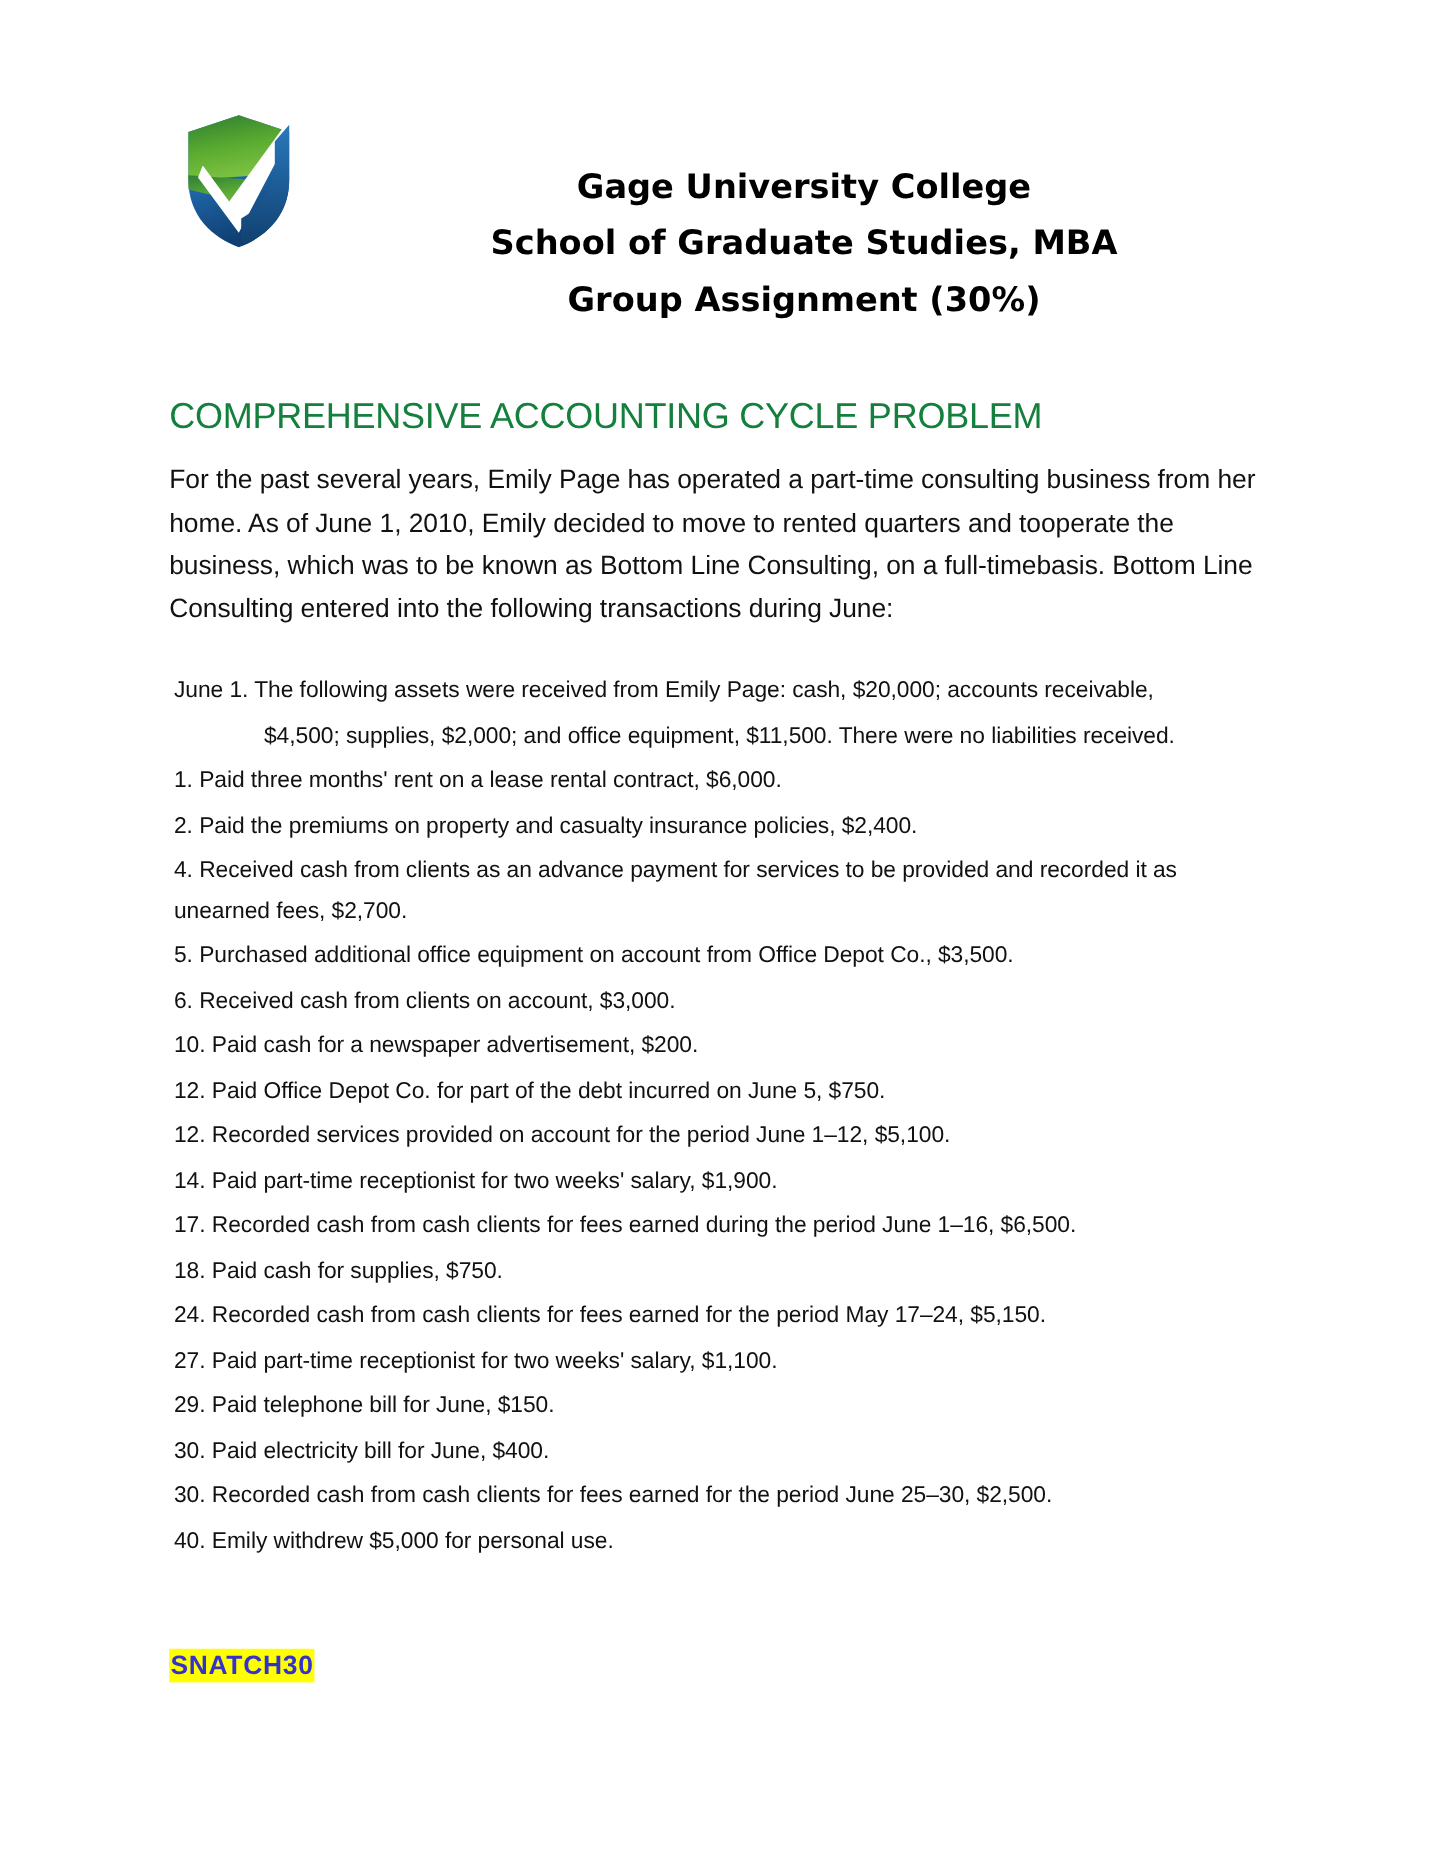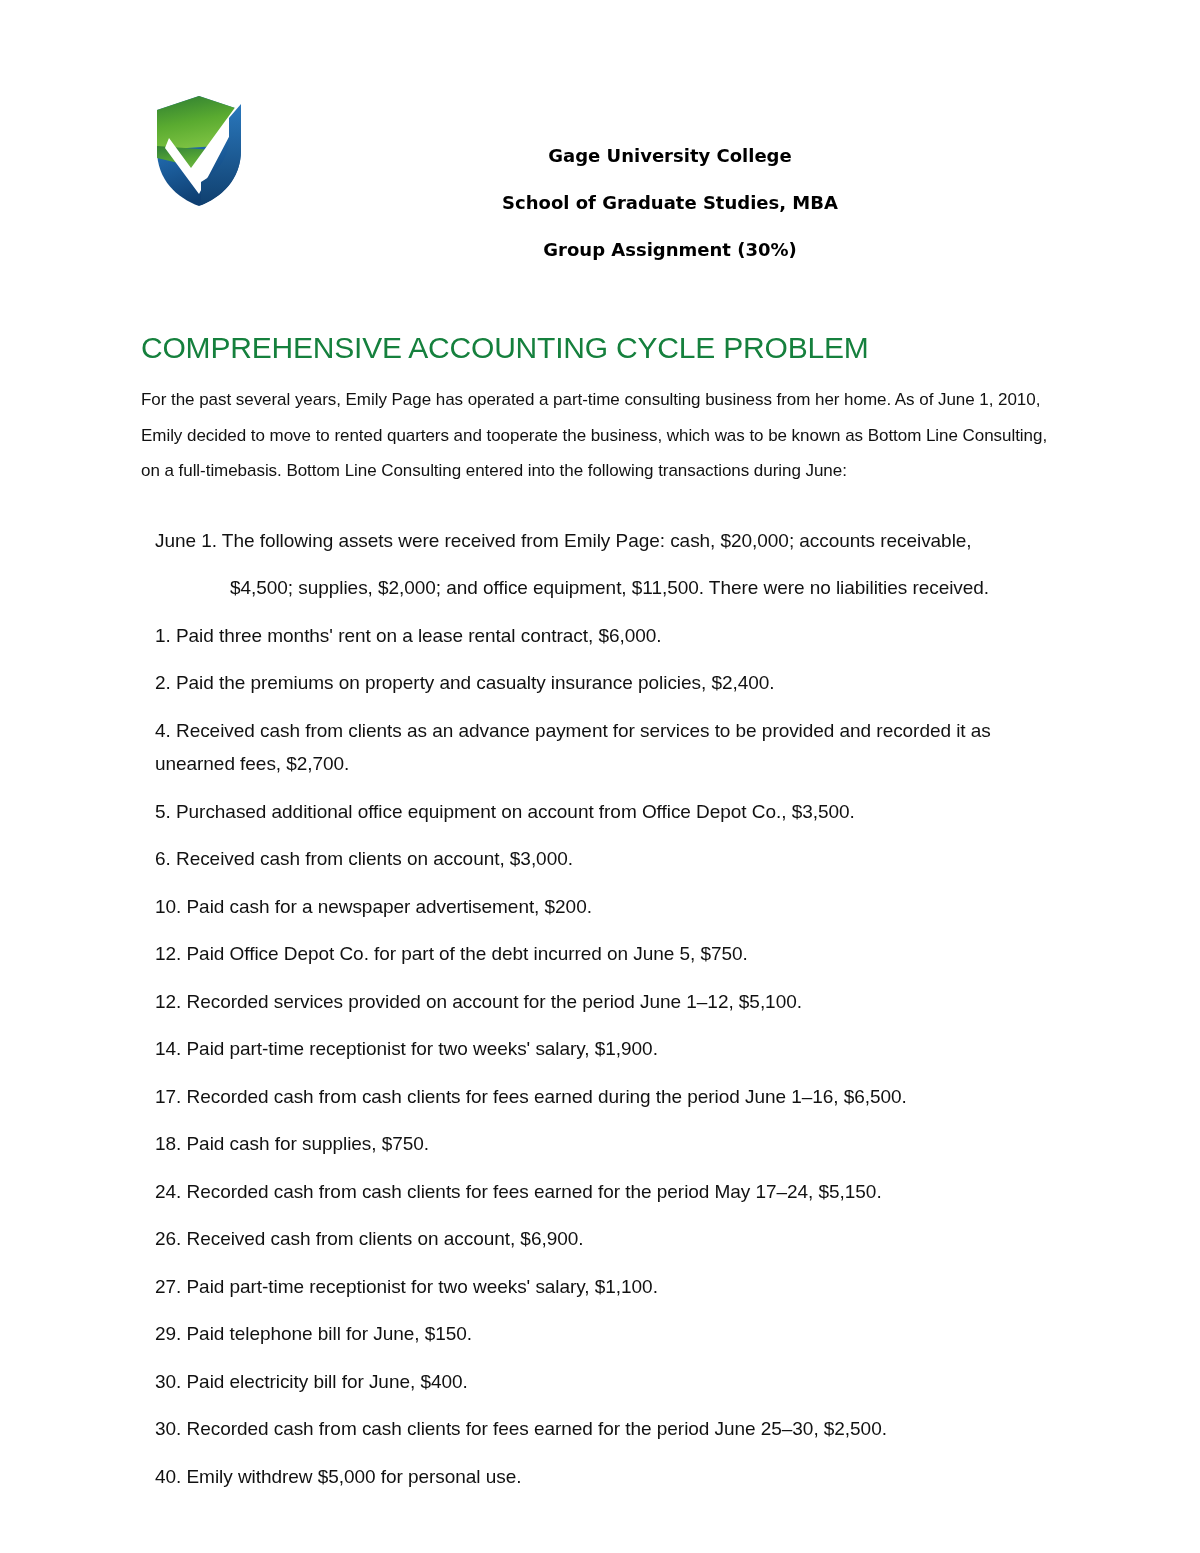--- a/index.html
+++ b/index.html
@@ -40,21 +40,21 @@
   .heading-block {
     position: absolute;
     left: 300px;
     top: 132px;
     width: 740px;
     text-align: center;
   }
   .heading-line {
     font-family: "DejaVu Sans", sans-serif;
     font-weight: bold;
-    font-size: 18px;
+    font-size: 28px;
     line-height: 47px;
     letter-spacing: 0px;
     color: #000000;
     white-space: nowrap;
   }
 
   
   .content {
     position: absolute;
     left: 141px;
@@ -64,34 +64,34 @@
   .doc-title {
     font-family: "Liberation Sans", sans-serif;
     font-size: 30px;
     font-weight: 400;
     line-height: 36px;
     letter-spacing: -0.2px;
     margin: 0 0 16px 0;
     color: #15803d;
   }
   .para {
-    font-size: 17px;
+    font-size: 22px;
     line-height: 35.5px;
     margin: 0;
     text-align: left;
     color: #111111;
     letter-spacing: -0.05px;
   }
   .list {
     margin-top: 35px;
   }
   .entry {
     font-size: 19px;
     line-height: 33.5px;
-    margin: 14px;
+    margin: 4px;
     color: #111111;
     letter-spacing: -0.05px;
   }
   .entry.indented {
     padding-left: 75px;
   }
 
   .footer-code {
     margin-top: 74px;
     font-size: 22px;
@@ -165,21 +165,20 @@
       <p class="entry">4. Received cash from clients as an advance payment for services to be provided and recorded it as unearned fees, $2,700.</p>
       <p class="entry">5. Purchased additional office equipment on account from Office Depot Co., $3,500.</p>
       <p class="entry">6. Received cash from clients on account, $3,000.</p>
       <p class="entry">10. Paid cash for a newspaper advertisement, $200.</p>
       <p class="entry">12. Paid Office Depot Co. for part of the debt incurred on June 5, $750.</p>
       <p class="entry">12. Recorded services provided on account for the period June 1–12, $5,100.</p>
       <p class="entry">14. Paid part-time receptionist for two weeks' salary, $1,900.</p>
       <p class="entry">17. Recorded cash from cash clients for fees earned during the period June 1–16, $6,500.</p>
       <p class="entry">18. Paid cash for supplies, $750.</p>
       <p class="entry">24. Recorded cash from cash clients for fees earned for the period May 17–24, $5,150.</p>
-      <p class="entry">26. Received cash from clients on account, $6,900.</p>
       <p class="entry">27. Paid part-time receptionist for two weeks' salary, $1,100.</p>
       <p class="entry">29. Paid telephone bill for June, $150.</p>
       <p class="entry">30. Paid electricity bill for June, $400.</p>
       <p class="entry">30. Recorded cash from cash clients for fees earned for the period June 25–30, $2,500.</p>
       <p class="entry">40. Emily withdrew $5,000 for personal use.</p>
     </div>
 
     <div class="footer-code">
       <span class="code-chip">SNATCH30</span>
     </div>

